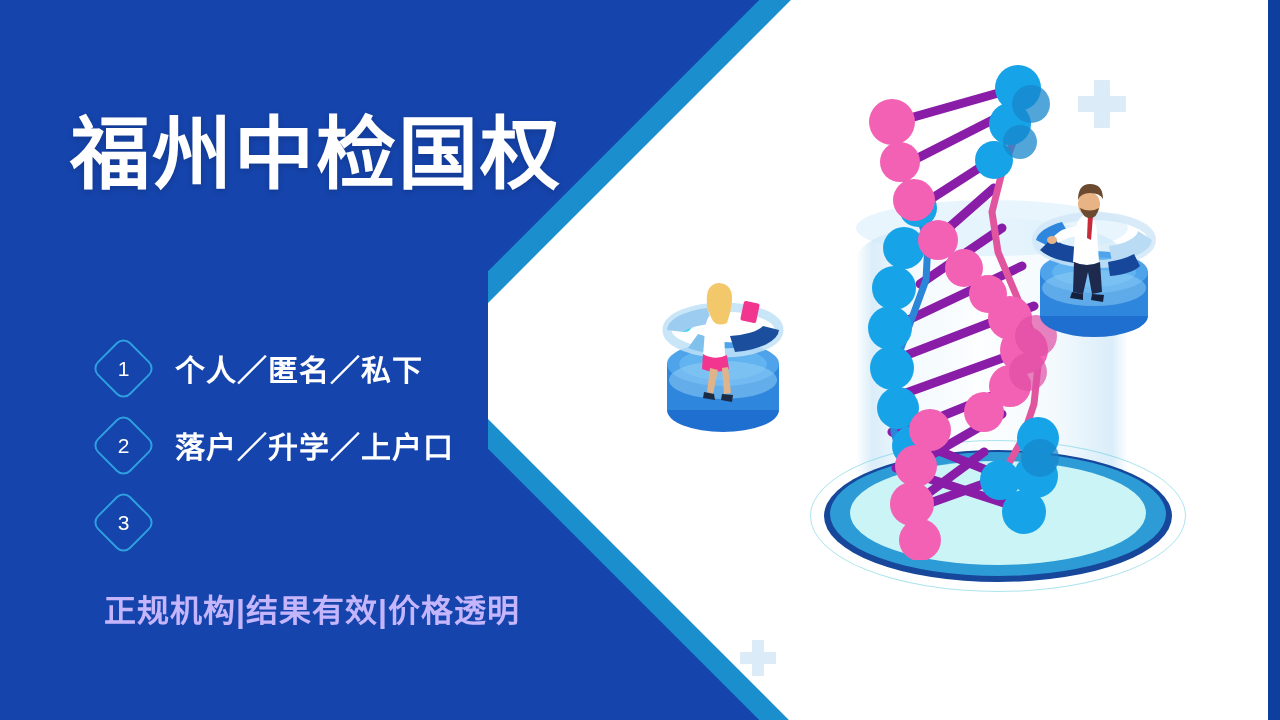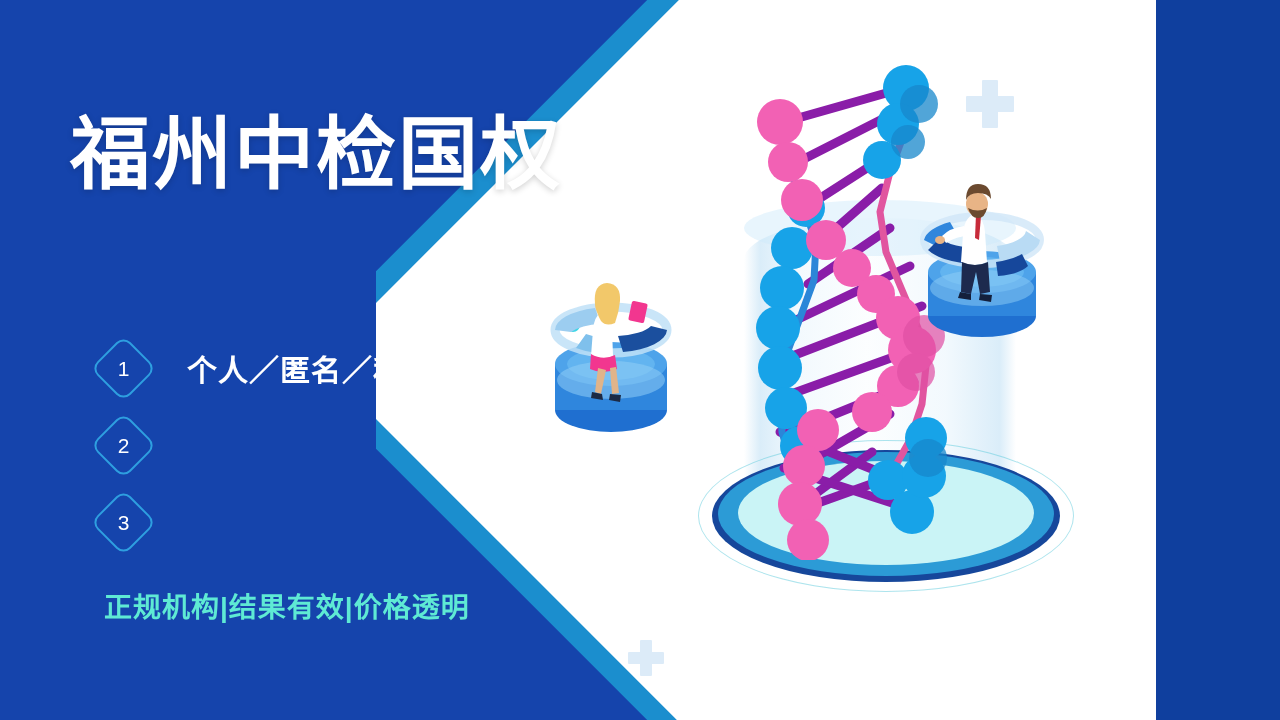--- a/index.html
+++ b/index.html
@@ -1,19 +1,19 @@
 <!DOCTYPE html>
 <html lang="zh-CN"><head>
 <meta charset="utf-8">
 <title>福州中检国权</title>
 <style>
   html,body{margin:0;padding:0;background:#0f3f9e;}
   *{box-sizing:border-box;}
   .slide{
-    position:relative;width:1156px;height:720px;overflow:hidden;
+    position:relative;width:1268px;height:720px;overflow:hidden;
     background:#1544ac;
     font-family:"Liberation Sans","DejaVu Sans",sans-serif;
   }
 
   
   .art-panel{
     position:absolute;top:0;right:0;width:780px;height:720px;overflow:hidden;
   }
   .art-accent{            
     position:absolute;
@@ -95,26 +95,26 @@
     position:relative;width:47px;height:47px;flex:0 0 47px;
     border:2px solid #2e9fe0;border-radius:10px;
     transform:rotate(45deg);
   }
   .badge-num{
     position:absolute;inset:0;display:flex;align-items:center;
     justify-content:center;transform:rotate(-45deg);
     color:#ffffff;font-size:21px;line-height:1;
   }
   .feature-text{
-    margin-left:40px;color:#ffffff;font-size:30px;font-weight:bold;
+    margin-left:28px;color:#ffffff;font-size:30px;font-weight:bold;
     letter-spacing:1px;white-space:nowrap;
   }
   .tagline{
     position:absolute;left:104px;top:585px;
-    color:#5eead4;font-size:28px;font-weight:bold;
+    color:#c4b5fd;font-size:32px;font-weight:bold;
     letter-spacing:1px;white-space:nowrap;
   }
 </style>
 </head>
 <body>
 
 <div class="slide">
 
   <div class="art-panel">
     <div class="art-accent"></div>
@@ -288,20 +288,21 @@
       <div class="badge">
         <span class="badge-num">1</span>
       </div>
       <div class="feature-text">个人／匿名／私下</div>
     </div>
 
     <div class="feature-row">
       <div class="badge">
         <span class="badge-num">2</span>
       </div>
+      <div class="feature-text">落户／升学／上户口</div>
     </div>
 
     <div class="feature-row">
       <div class="badge">
         <span class="badge-num">3</span>
       </div>
     </div>
 
   </div>
 

